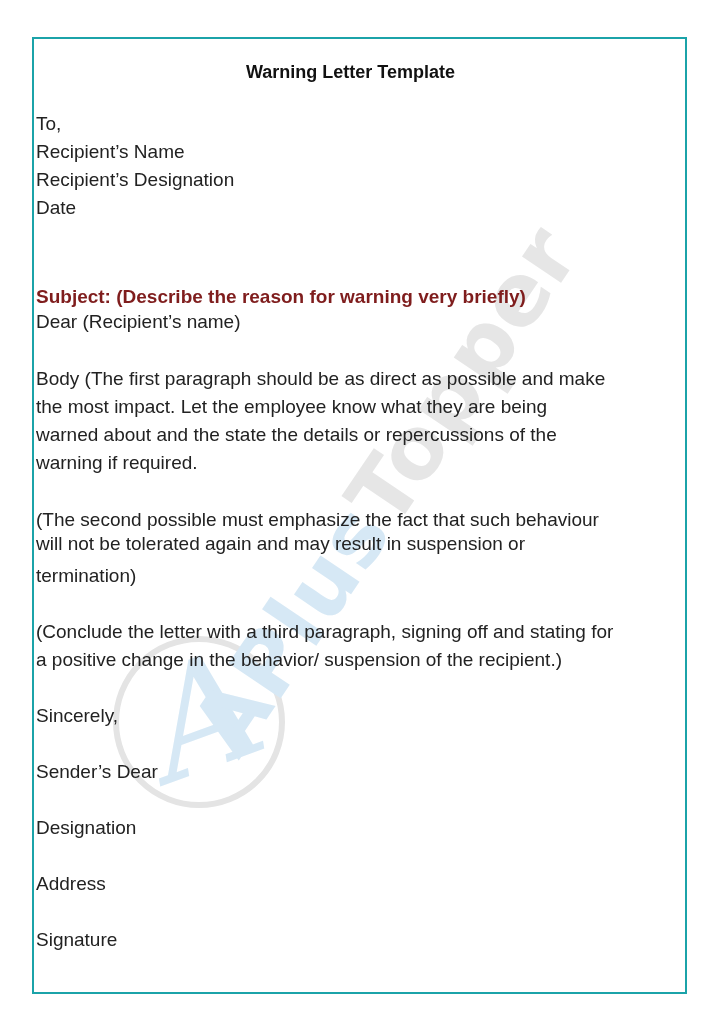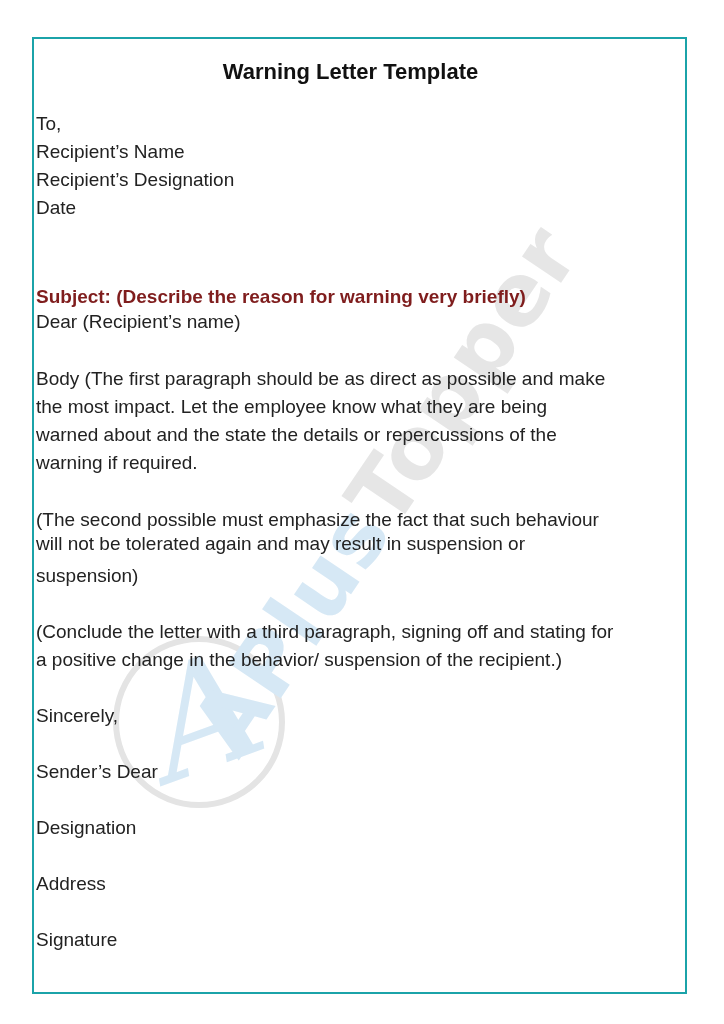--- a/index.html
+++ b/index.html
@@ -75,21 +75,21 @@
       width: 650px;
       z-index: 1;
     }
     .title {
       position: absolute;
       left: 0;
       top: 59px;
       width: 650px;
       text-align: center;
       font-weight: bold;
-      font-size: 22px;
+      font-size: 18px;
       line-height: 26px;
       color: #111111;
       margin-left: -36px;
       padding-left: 51px;
       box-sizing: border-box;
     }
     .line {
       position: absolute;
       left: 0;
       font-size: 19px;
@@ -128,21 +128,21 @@
 
   <div class="line" style="top:308px">Dear (Recipient’s name)</div>
 
   <div class="line" style="top:365px">Body (The first paragraph should be as direct as possible and make</div>
   <div class="line" style="top:393px">the most impact. Let the employee know what they are being</div>
   <div class="line" style="top:421px">warned about and the state the details or repercussions of the</div>
   <div class="line" style="top:449px">warning if required.</div>
 
   <div class="line" style="top:506px">(The second possible must emphasize the fact that such behaviour</div>
   <div class="line" style="top:530px">will not be tolerated again and may result in suspension or</div>
-  <div class="line" style="top:562px">suspension)</div>
+  <div class="line" style="top:562px">termination)</div>
 
   <div class="line" style="top:618px">(Conclude the letter with a third paragraph, signing off and stating for</div>
   <div class="line" style="top:646px">a positive change in the behavior/ suspension of the recipient.)</div>
 
   <div class="line" style="top:702px">Sincerely,</div>
 
   <div class="line" style="top:758px">Sender’s Dear</div>
   <div class="line" style="top:814px">Designation</div>
   <div class="line" style="top:870px">Address</div>
   <div class="line" style="top:926px">Signature</div>

